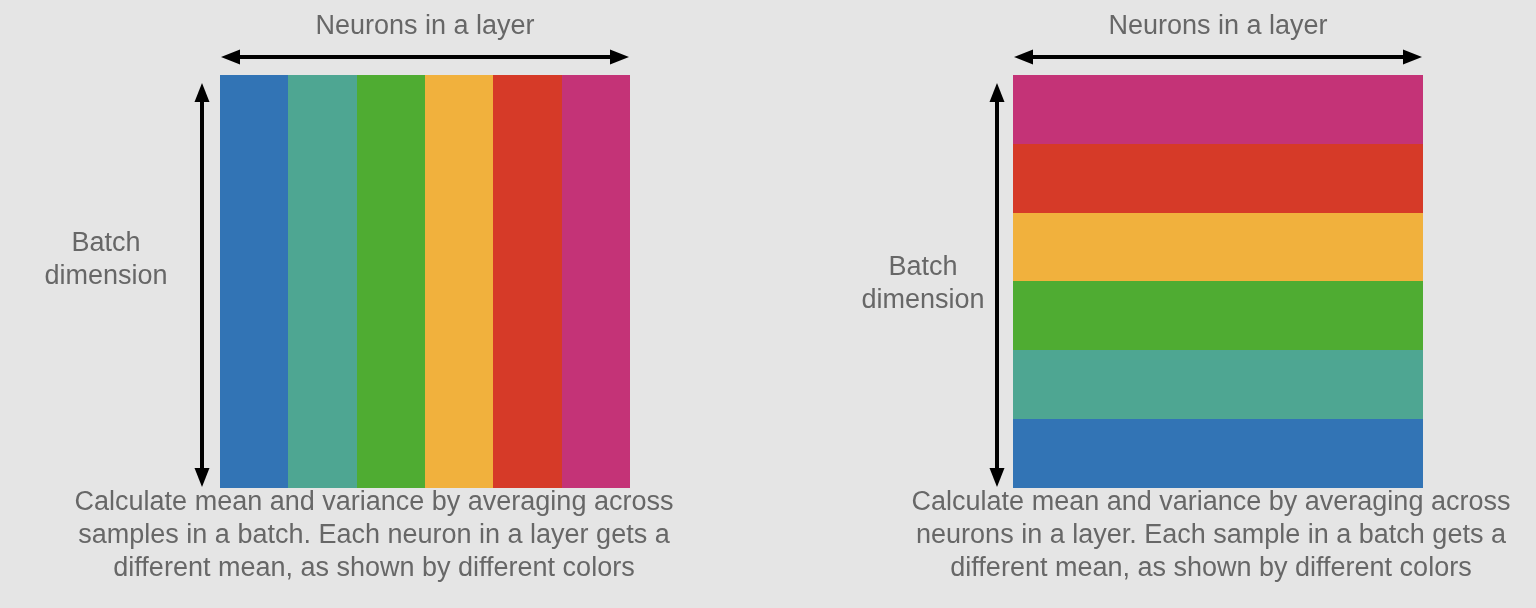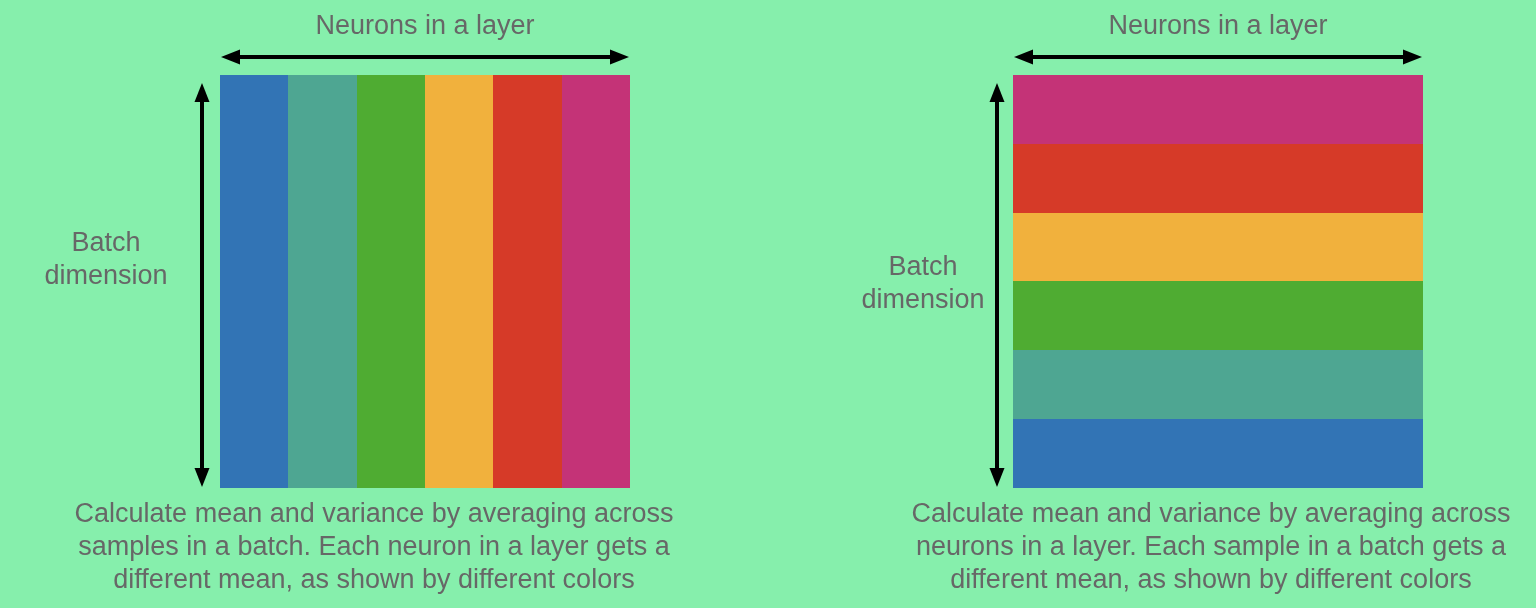--- a/index.html
+++ b/index.html
@@ -5,21 +5,21 @@
   html, body {
     margin: 0;
     padding: 0;
     background: #ffffff;
     font-family: "Liberation Sans", sans-serif;
   }
   .canvas {
     position: relative;
     width: 1536px;
     height: 608px;
-    background: #86efac;
+    background: #e5e5e5;
     overflow: hidden;
   }
   .figure {
     position: absolute;
     top: 0;
     width: 768px;
     height: 608px;
   }
   .figure-left  { left: 0; }
   .figure-right { left: 768px; }
@@ -79,21 +79,21 @@
   .matrix[data-orientation="horizontal"] { flex-direction: column; }
   .stripe { flex: 1 1 0; }
 
   .caption {
     position: absolute;
     text-align: center;
     font-size: 27px;
     line-height: 33px;
     color: #676767;
     white-space: pre-line;
-    top: 497px;
+    top: 485px;
   }
   .figure-left  .caption { left: 46px;  width: 656px; }
   .figure-right .caption { left: 118px; width: 650px; }
 
   svg .arrow-shape { fill: #000000; }
 </style>
 </head>
 <body>
 
 <div class="canvas">

